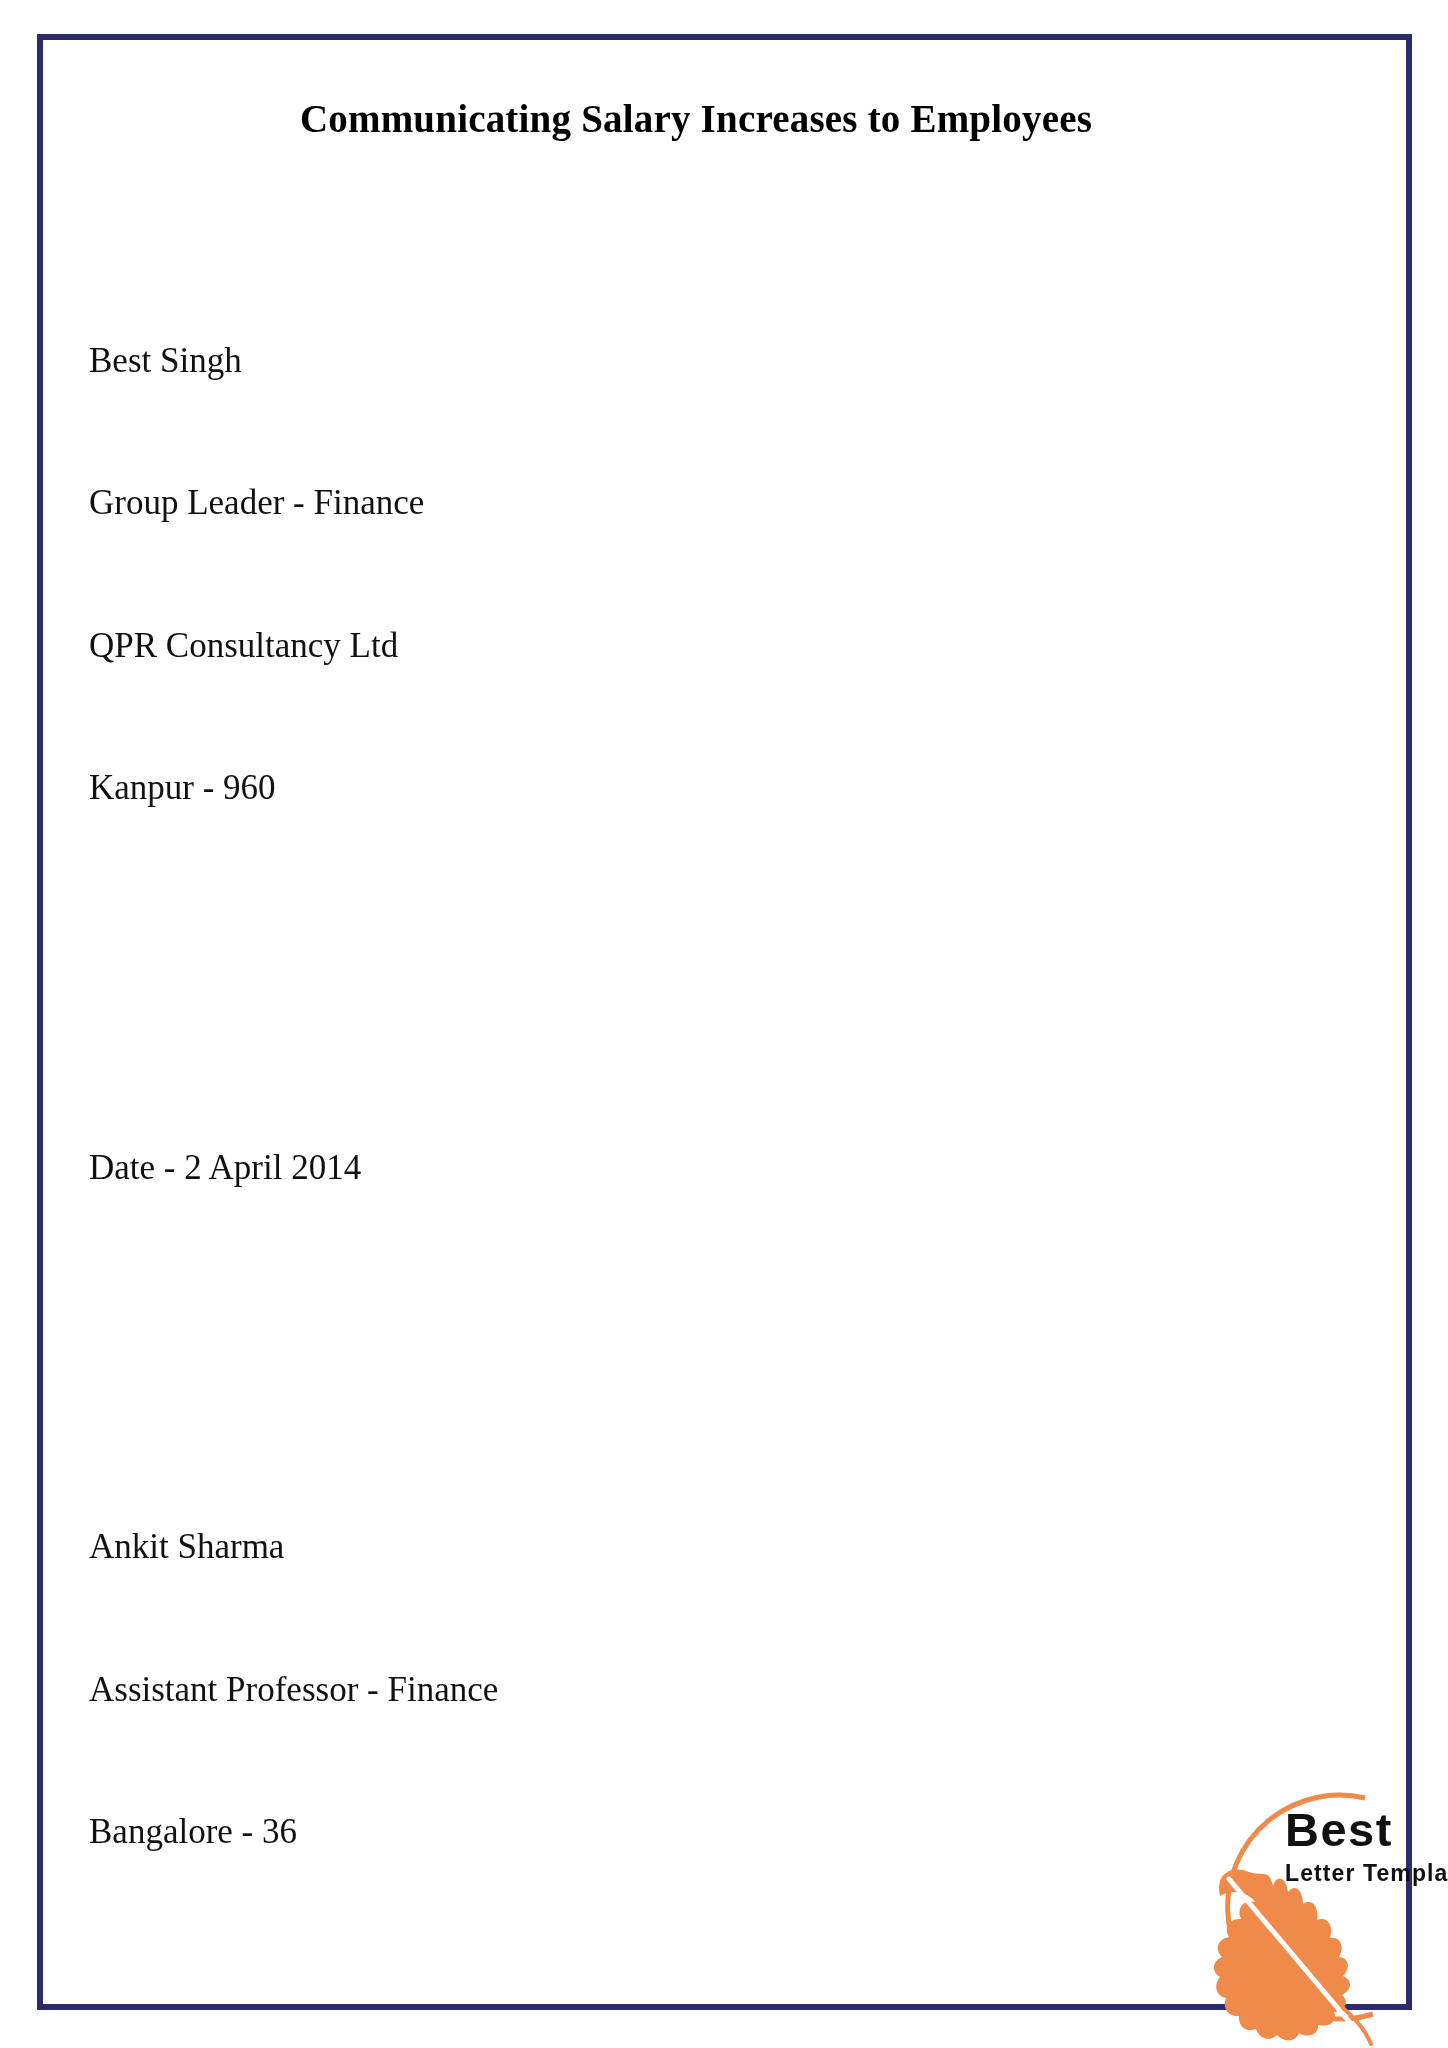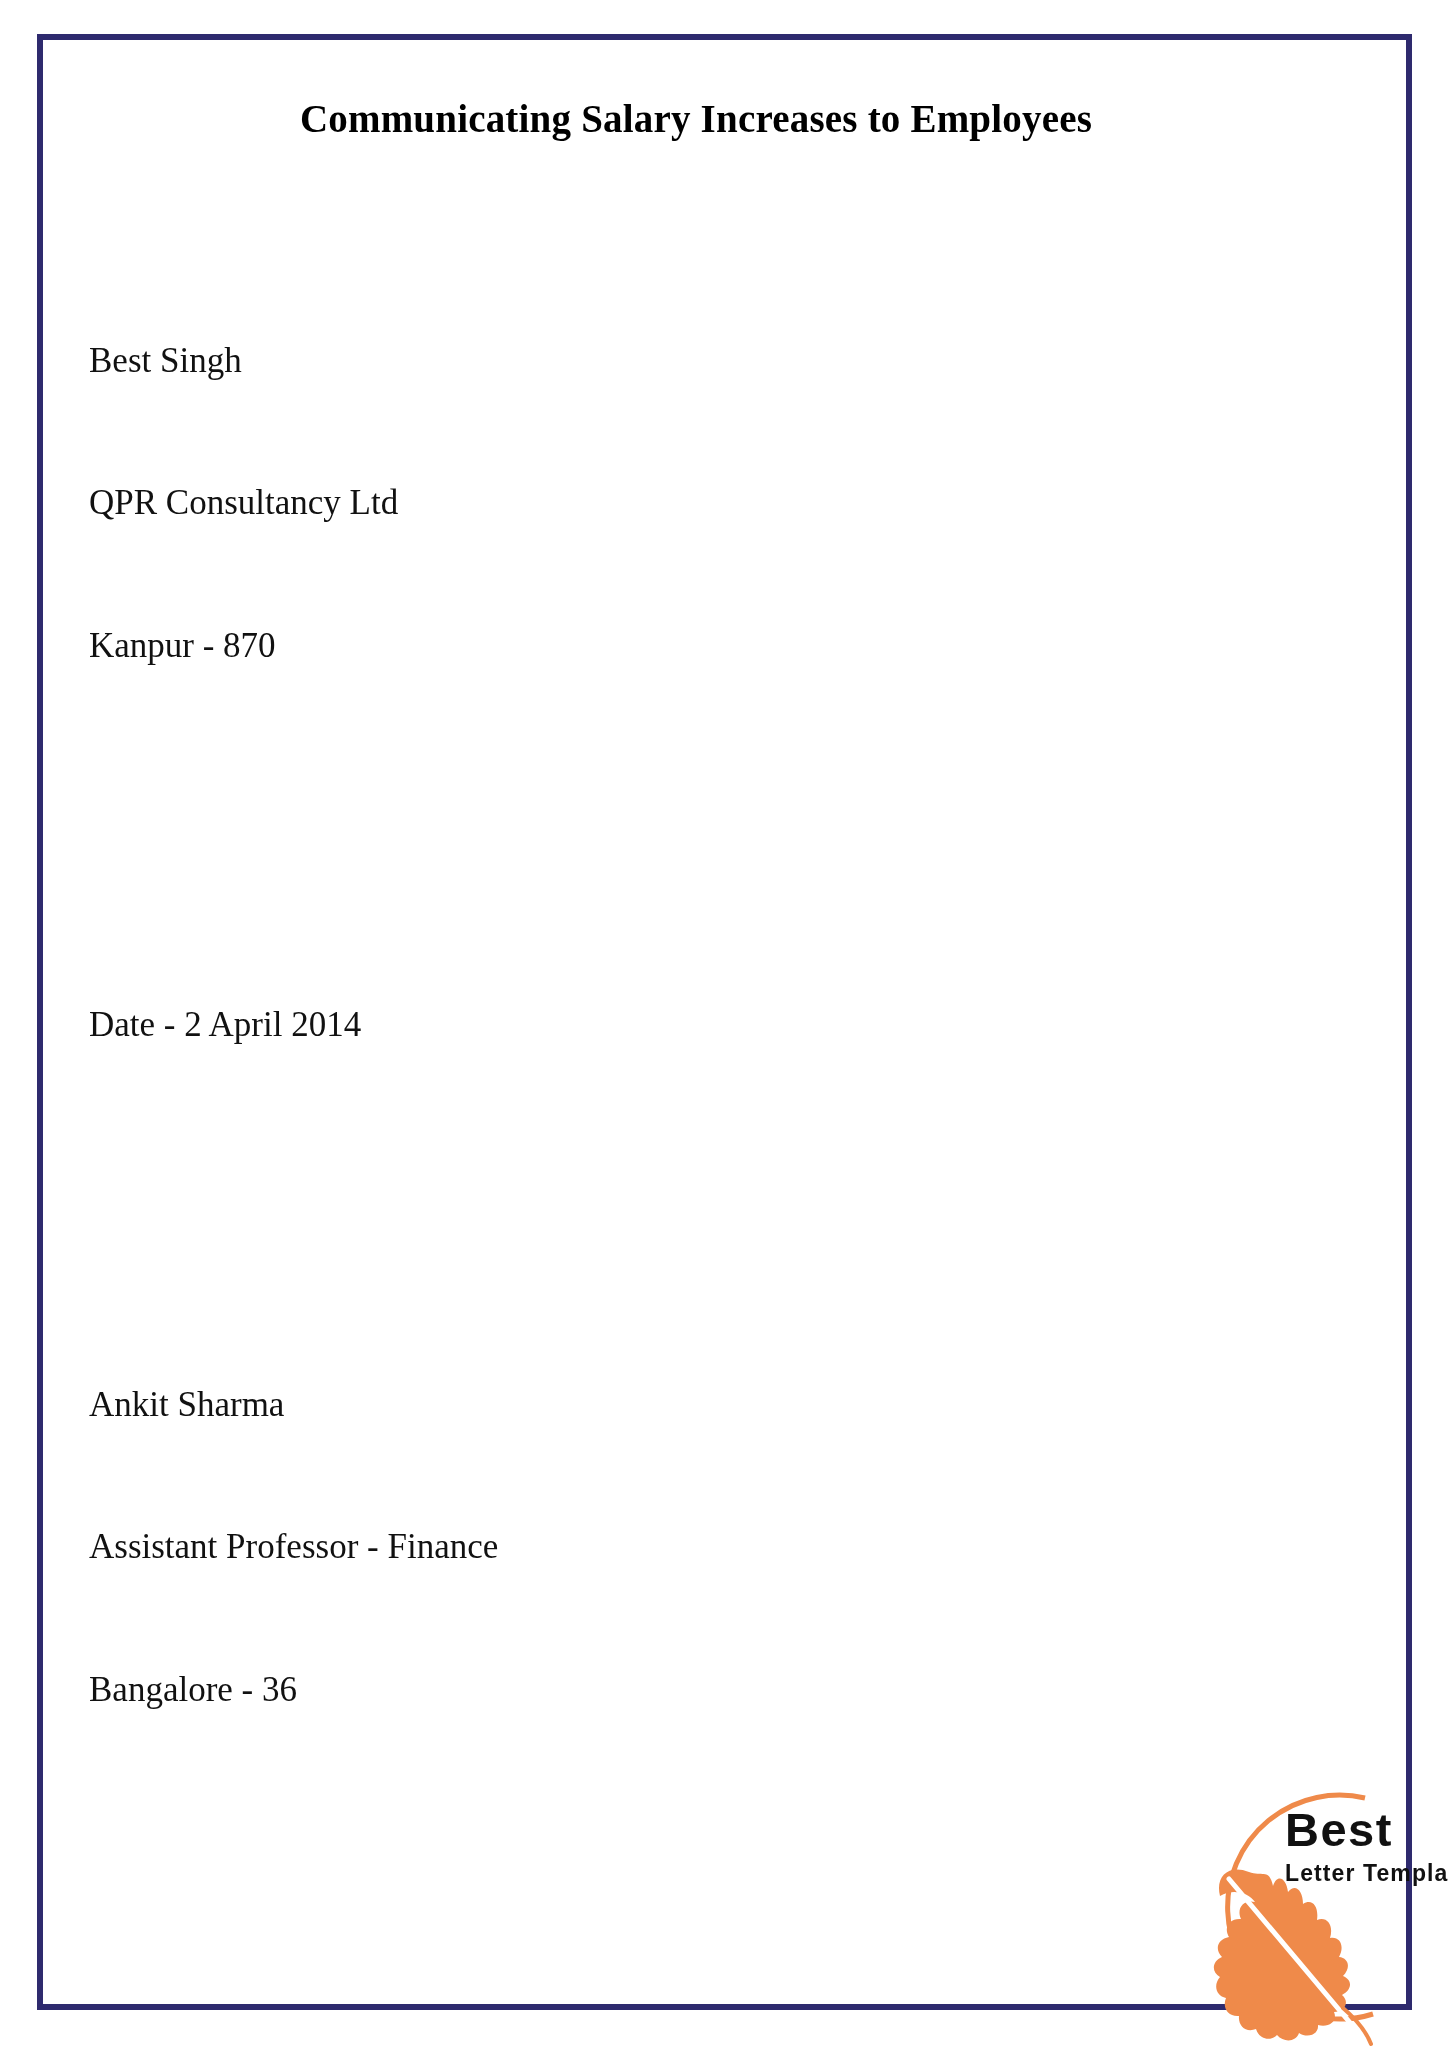--- a/index.html
+++ b/index.html
@@ -110,22 +110,23 @@
 
   <div id="letter-frame" style="border-color: rgb(46, 42, 110);"></div>
 
   <div id="letter-body">
 
     <div class="doc-title">Communicating Salary Increases to Employees</div>
 
     <div class="letter-text">
 
       <span class="addr-line">Best Singh</span>
+      <span class="addr-line">Group Leader - Finance</span>
       <span class="addr-line">QPR Consultancy Ltd</span>
-      <span class="addr-line">Kanpur - 870</span>
+      <span class="addr-line">Kanpur - 960</span>
 
       <span class="blockgap"></span>
 
       <span class="addr-line">Date - 2 April 2014</span>
 
       <span class="blockgap"></span>
 
       <span class="addr-line">Ankit Sharma</span>
       <span class="addr-line">Assistant Professor - Finance</span>
       <span class="addr-line">Bangalore - 36</span>

